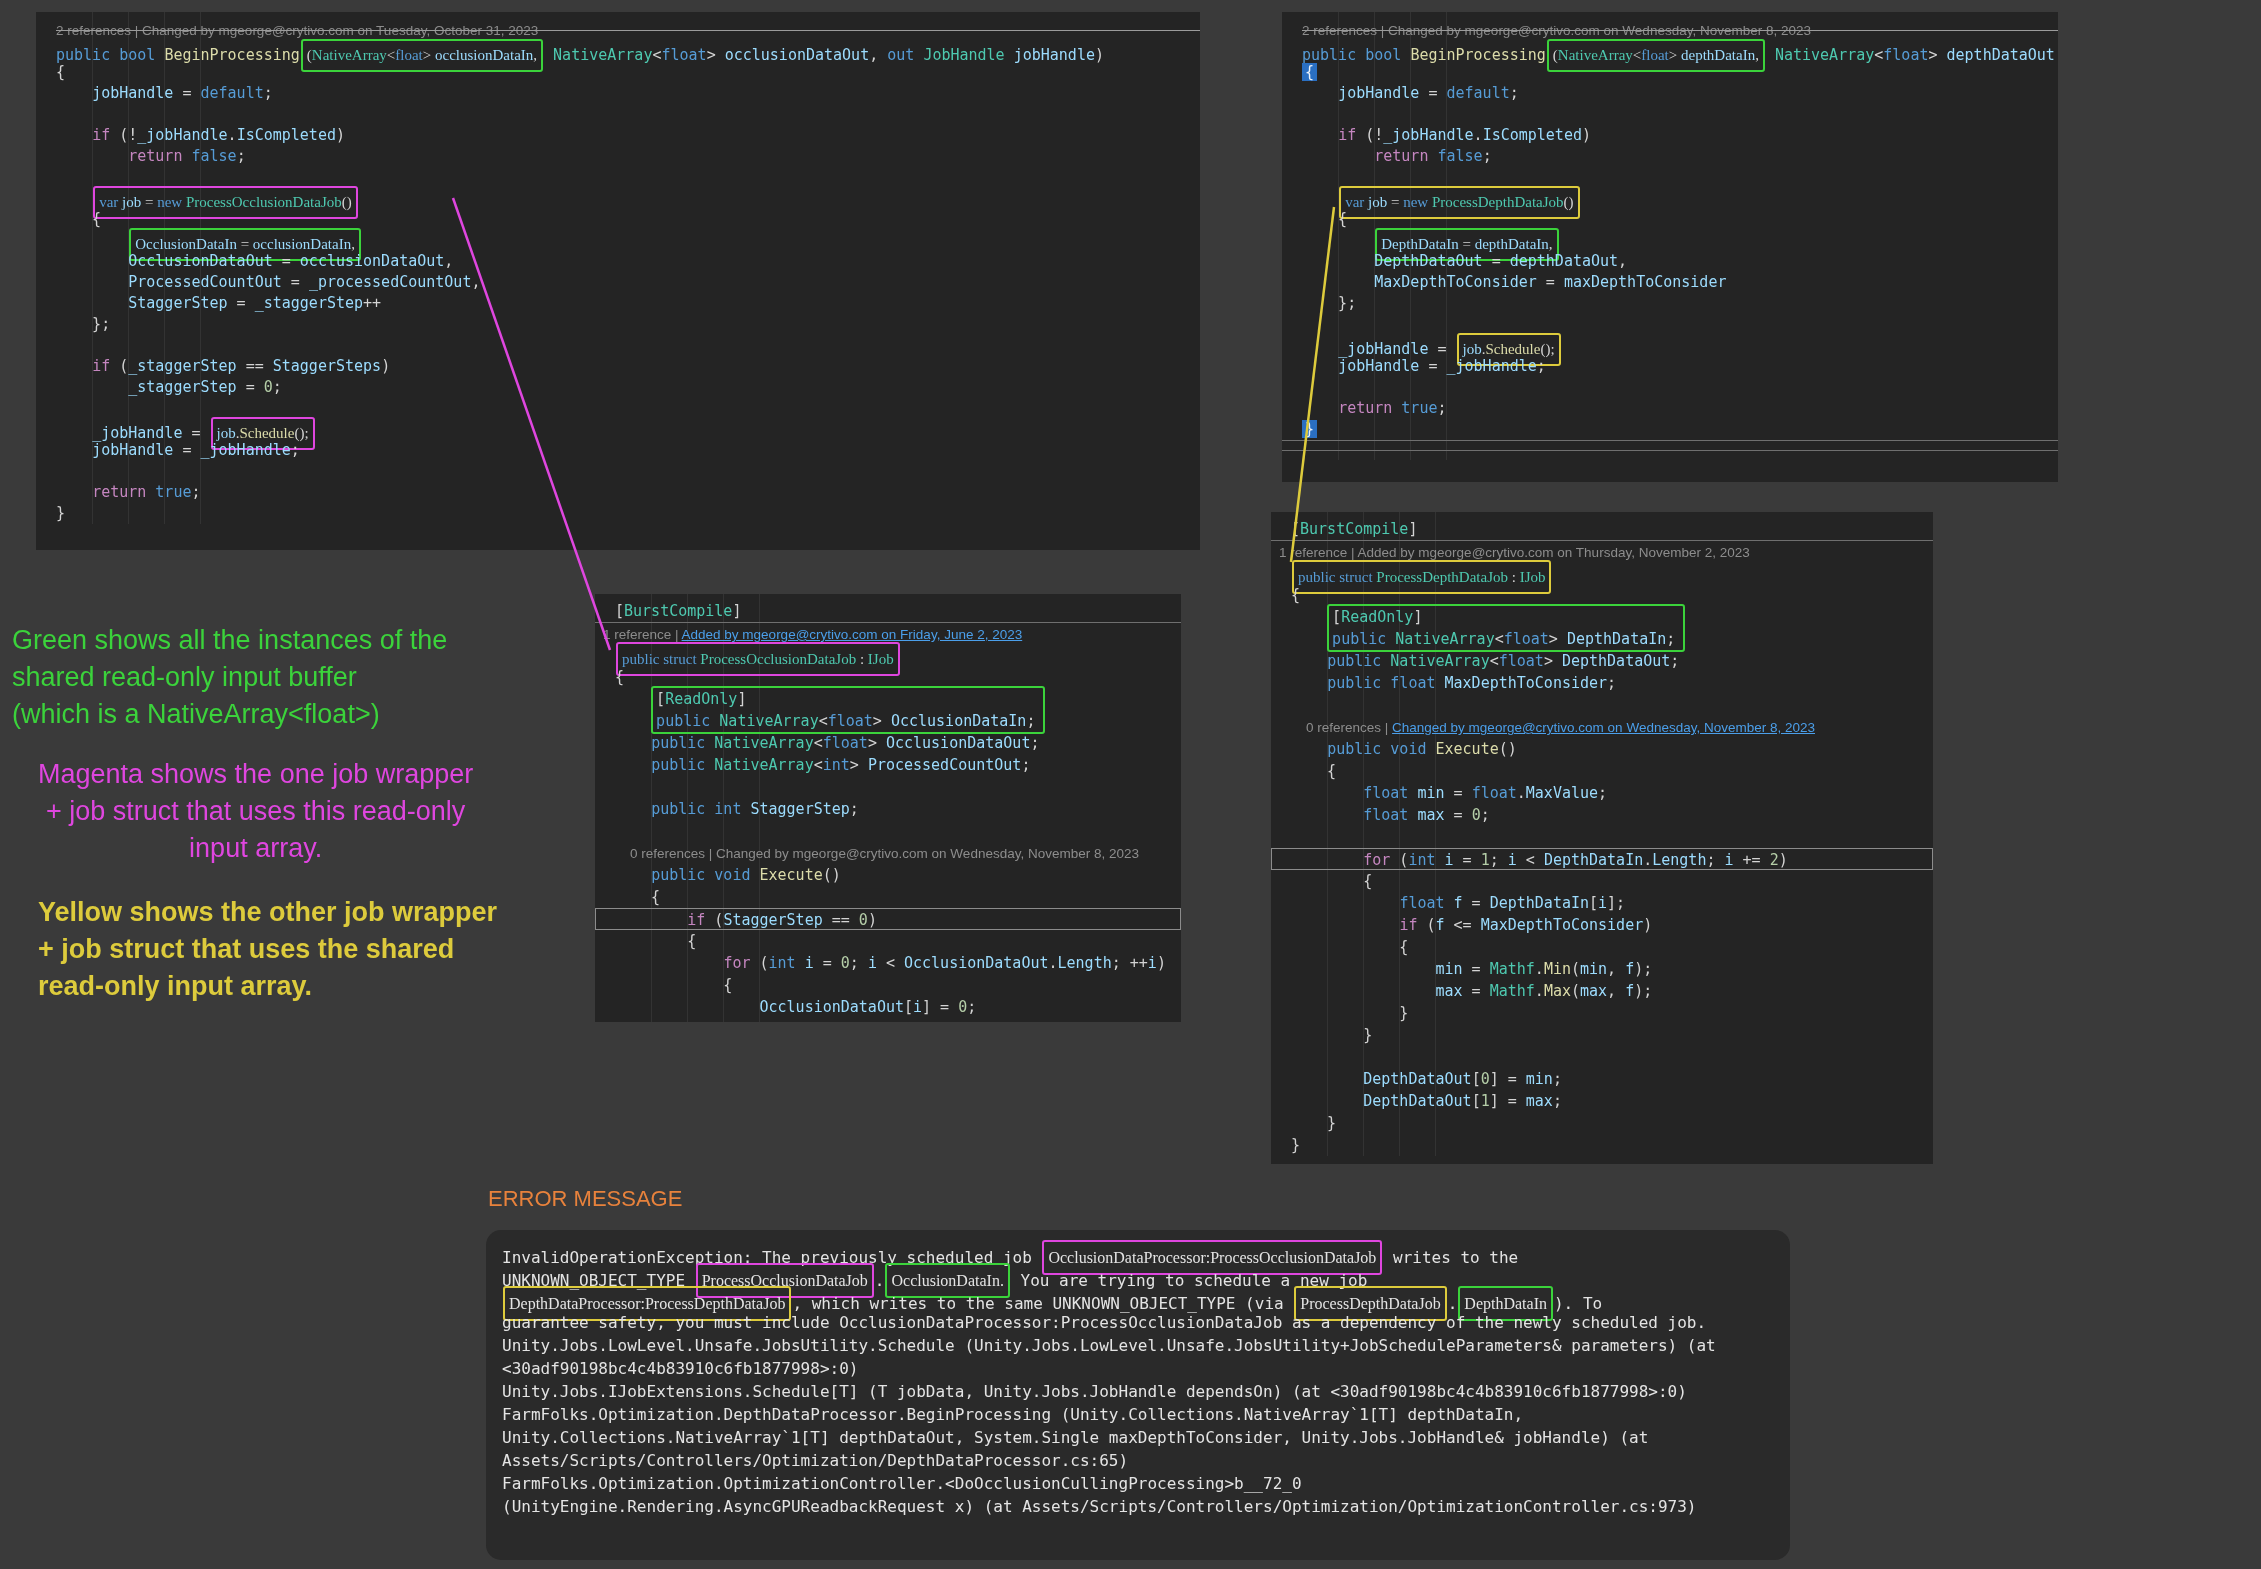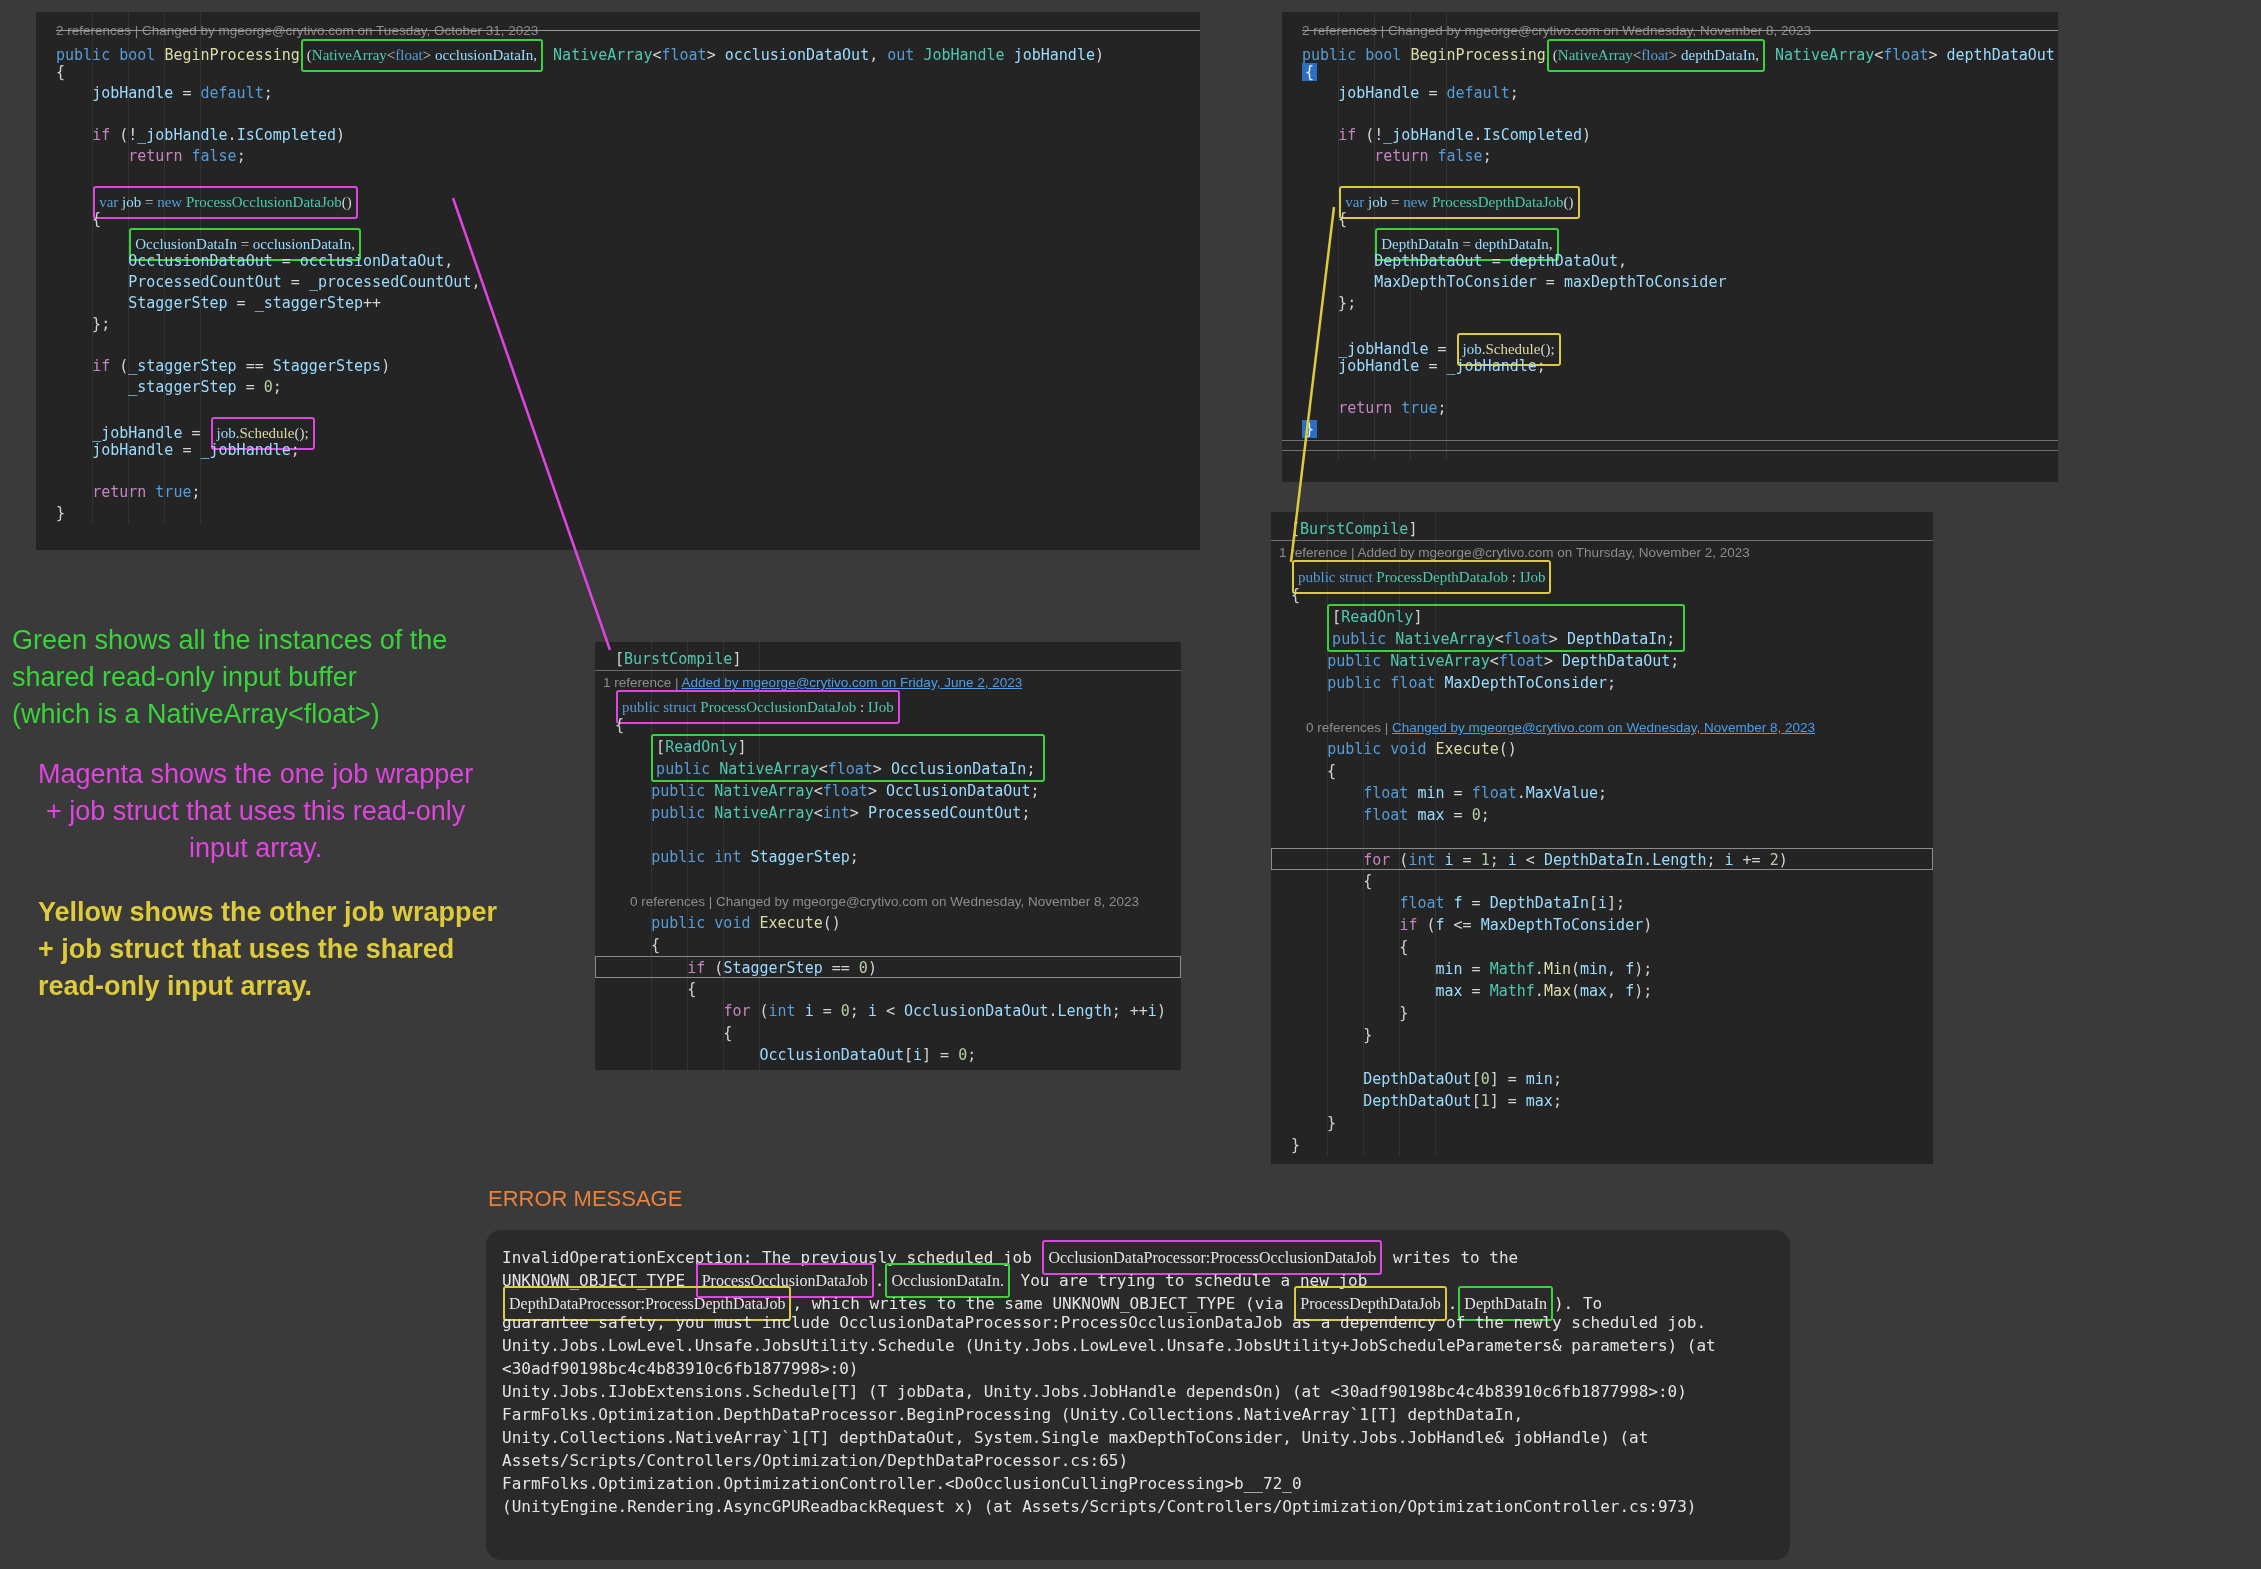--- a/index.html
+++ b/index.html
@@ -3,21 +3,21 @@
 <meta charset="utf-8">
 <style>
   * { margin:0; padding:0; box-sizing:border-box; }
   html,body { background:#3a3a3a; }
   body { width:2261px; height:1569px; font-family:"DejaVu Sans Mono",monospace; }
   .stage { position:relative; width:2261px; height:1569px; background:var(--page_bg,#3a3a3a); overflow:hidden; }
 
   .panel { position:absolute; background:var(--panel_bg,#242424); overflow:hidden; }
   #panelA { left:36px;  top:12px;  width:1164px; height:538px; }
   #panelB { left:1282px; top:12px; width:776px;  height:470px; }
-  #panelC { left:595px; top:594px; width:586px;  height:428px;margin-top:48px; }
+  #panelC { left:595px; top:594px; width:586px;  height:428px; }
   #panelD { left:1271px; top:512px; width:662px; height:652px; }
   #errorPanel { left:486px; top:1230px; width:1304px; height:330px; background:var(--error_bg,#2a2a2a);border-radius:15px; }
 
   .code { font:15px/21px "DejaVu Sans Mono",monospace; color:#d4d4d4; padding:8px 0 0 20px; white-space:pre;
           background-image:linear-gradient(to right, rgba(255,255,255,.07) 0 1px, transparent 1px 36px,
             rgba(255,255,255,.07) 36px 37px, transparent 37px 72px,
             rgba(255,255,255,.07) 72px 73px, transparent 73px 108px,
             rgba(255,255,255,.07) 108px 109px, transparent 109px);
           background-repeat:no-repeat; background-position:56px 0; background-size:110px 100%; }
   .code.pad6 { padding-top:6px; }

